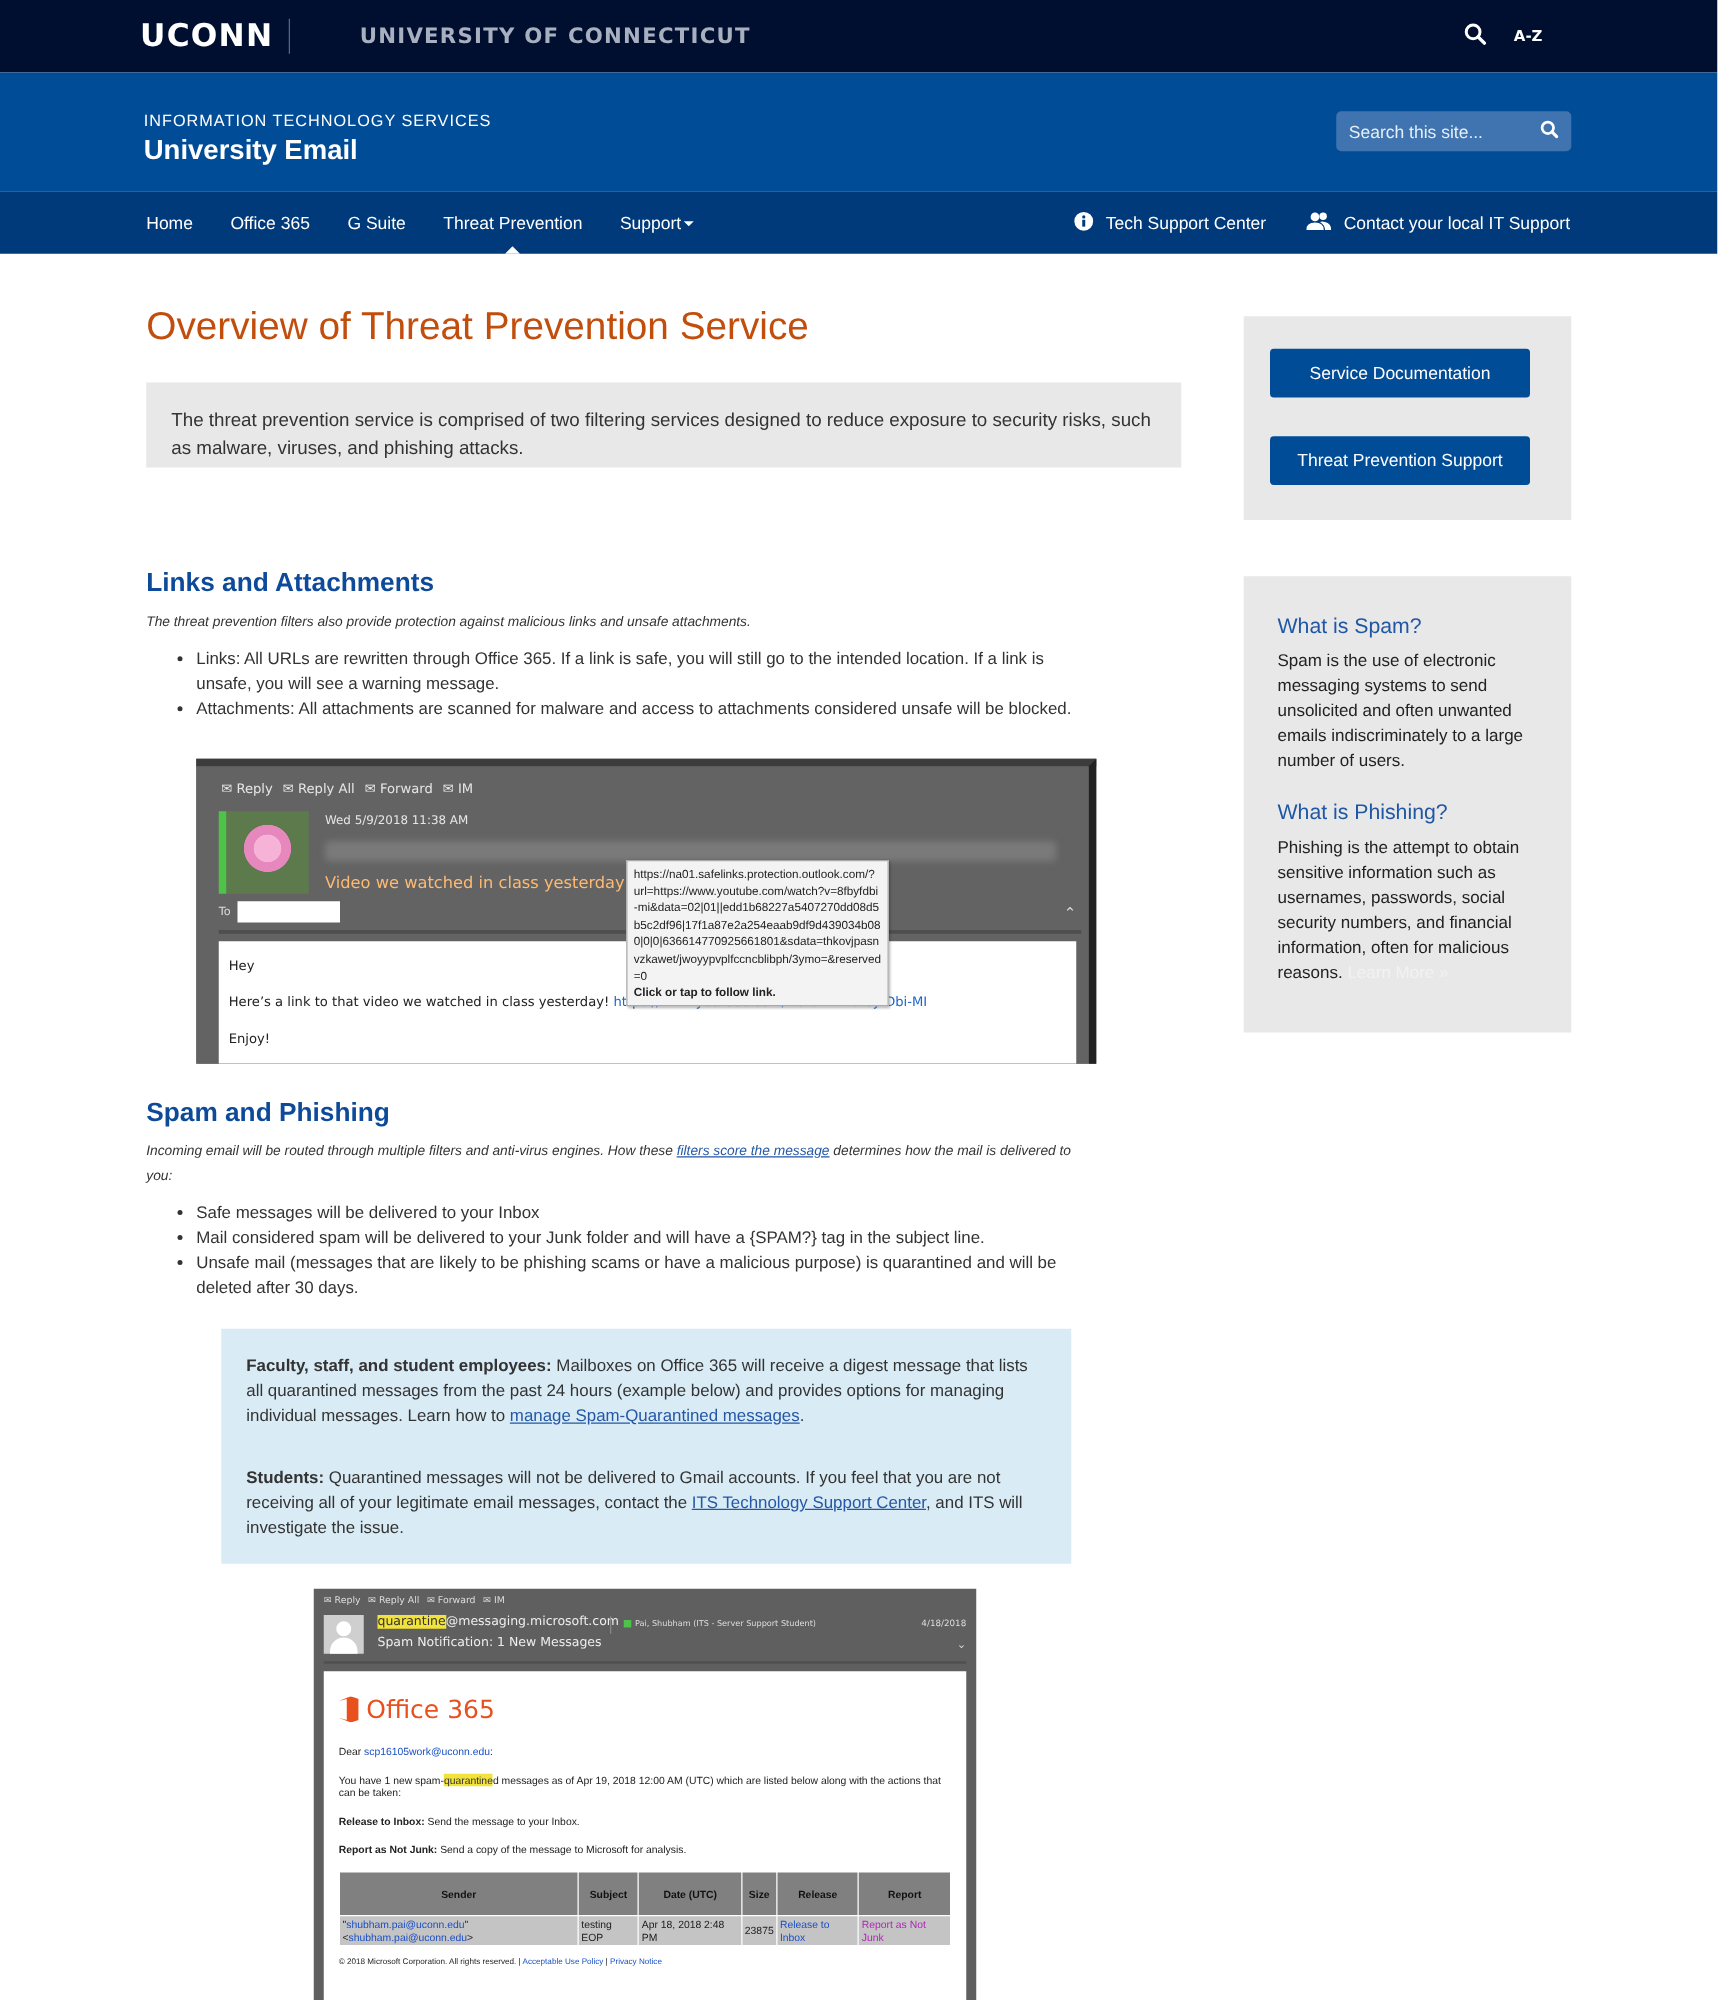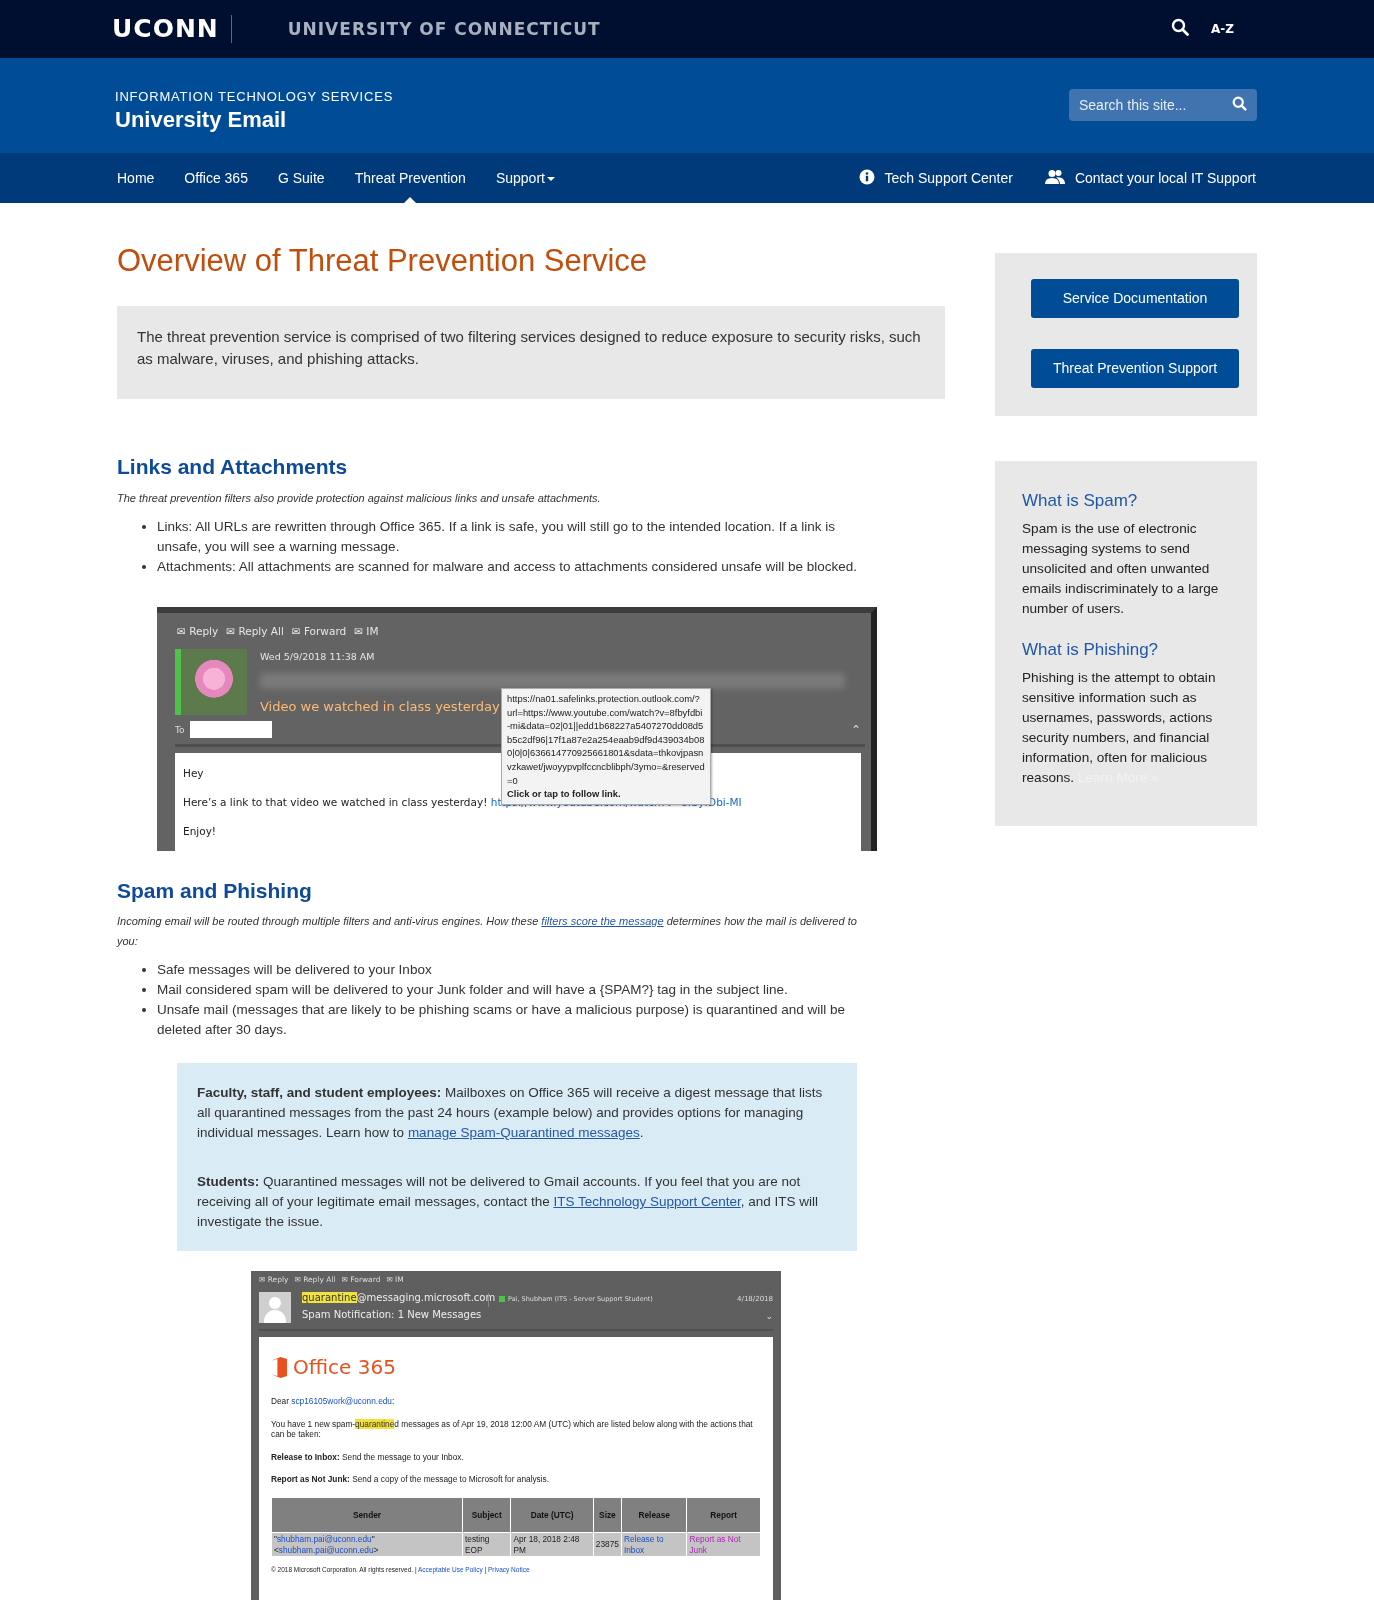--- a/index.html
+++ b/index.html
@@ -30,21 +30,21 @@
   .nav li { color: #fff; font-size: 14px; margin-right: 30px; position: relative; height: 50px; line-height: 50px; cursor: pointer; }
   .nav li.active::after { content: ""; position: absolute; left: 50%; bottom: 0; transform: translateX(-50%); border-left: 6px solid transparent; border-right: 6px solid transparent; border-bottom: 6px solid #fff; }
   .nav .caret { display: inline-block; border-left: 4px solid transparent; border-right: 4px solid transparent; border-top: 4px solid #fff; vertical-align: middle; margin-left: 2px; }
   .nav .util { position: absolute; right: 118px; top: 0; height: 50px; display: flex; align-items: center; gap: 32px; color: #fff; font-size: 14px; }
   .nav .util .item { display: flex; align-items: center; gap: 10px; cursor: pointer; }
 
   
   .page { position: relative; width: 1374px; height: 1398px; }
   .main { position: absolute; left: 117px; top: 0; width: 828px; }
   h1.page-title { position: absolute; top: 40px; left: 0; font-size: 31px; font-weight: normal; color: #c24e0d; white-space: nowrap; }
-  .intro { position: absolute; top: 103px; left: 0; width: 828px; height: 93px; background: #e8e8e8; padding: 20px 20px; font-size: 15px; line-height: 22px; color: #333; }
+  .intro { position: absolute; top: 103px; left: 0; width: 828px; height: 68px; background: #e8e8e8; padding: 20px 20px; font-size: 15px; line-height: 22px; color: #333; }
 
   h2.section { font-size: 21px; font-weight: bold; color: #0d4a99; position: absolute; left: 0; }
   p.body { font-size: 11px; line-height: 20px; color: #333; position: absolute; left: 0; width: 760px; font-style: italic; }
   ul.bullets { position: absolute; left: 40px; width: 720px; font-size: 13.5px; line-height: 20px; color: #333; }
   ul.bullets li { margin-bottom: 0; }
 
   
   .shot1 { position: absolute; left: 40px; top: 404px; width: 720px; height: 244px; background: #5a5a5a; border-top: 6px solid #3c3c3c; border-right: 6px solid #222; overflow: hidden; font-family: "DejaVu Sans", sans-serif; }
   .shot1 .pane { position: absolute; left: 0; top: 0; right: 0; bottom: 0; background: #636363; }
   .shot1 .toolbar { position: absolute; left: 20px; top: 12px; color: #e6e6e6; font-size: 10.5px; display: flex; gap: 8px; }
@@ -86,21 +86,21 @@
   .shot2 .o365 .logo { width: 16px; height: 21px; background: #e8511e; clip-path: polygon(0 18%, 60% 0, 100% 10%, 100% 90%, 60% 100%, 0 82%, 40% 90%, 40% 10%); }
   .shot2 .mail p { margin-bottom: 12px; }
   .shot2 .mail a { color: #1a4fc4; }
   .shot2 table { border-collapse: separate; border-spacing: 1px; width: 490px; font-size: 8.3px; margin-bottom: 8px; }
   .shot2 th { background: #808080; color: #111; text-align: center; padding: 12px 2px; font-weight: bold; }
   .shot2 td { background: #c4c4c4; padding: 1px 2px; vertical-align: middle; }
   .shot2 td a.purple { color: #b026b6; }
   .shot2 .footer { font-size: 6.5px; }
 
   
-  .side1 { position: absolute; left: 995px; top: 50px; width: 262px; height: 163px; background: #e8e8e8; padding: 26px 36px; }
+  .side1 { position: absolute; left: 995px; top: 50px; width: 262px; height: 163px; background: #e8e8e8; padding: 26px 21px; }
   .btn { display: block; width: 208px; height: 39px; background: #004c97; color: #fff; border-radius: 3px; font-size: 14px; text-align: center; line-height: 39px; margin-bottom: 31px; cursor: pointer; }
   .side2 { position: absolute; left: 995px; top: 258px; width: 262px; height: 365px; background: #e8e8e8; padding: 30px 27px; }
   .side2 h3 { color: #1f57a4; font-weight: normal; font-size: 17px; margin-bottom: 8px; }
   .side2 p { font-size: 13.6px; line-height: 20px; color: #222; margin-bottom: 21px; }
   .side2 .learn { color: #f2f2f2; text-decoration: none; }
 </style>
 </head>
 <body>
 
 <div class="topbar">
@@ -283,15 +283,15 @@
   </div>
 
   <div class="side1">
     <a class="btn">Service Documentation</a>
     <a class="btn">Threat Prevention Support</a>
   </div>
   <div class="side2">
     <h3>What is Spam?</h3>
     <p>Spam is the use of electronic messaging systems to send unsolicited and often unwanted emails indiscriminately to a large number of users.</p>
     <h3>What is Phishing?</h3>
-    <p><span>Phishing is the attempt to obtain sensitive information such as usernames, passwords, actions security numbers, and financial information, often for malicious reasons. </span><a href="#" class="learn">Learn More »</a></p>
+    <p><span>Phishing is the attempt to obtain sensitive information such as usernames, passwords, social security numbers, and financial information, often for malicious reasons. </span><a href="#" class="learn">Learn More »</a></p>
   </div>
 </div>
 
 </body></html>

